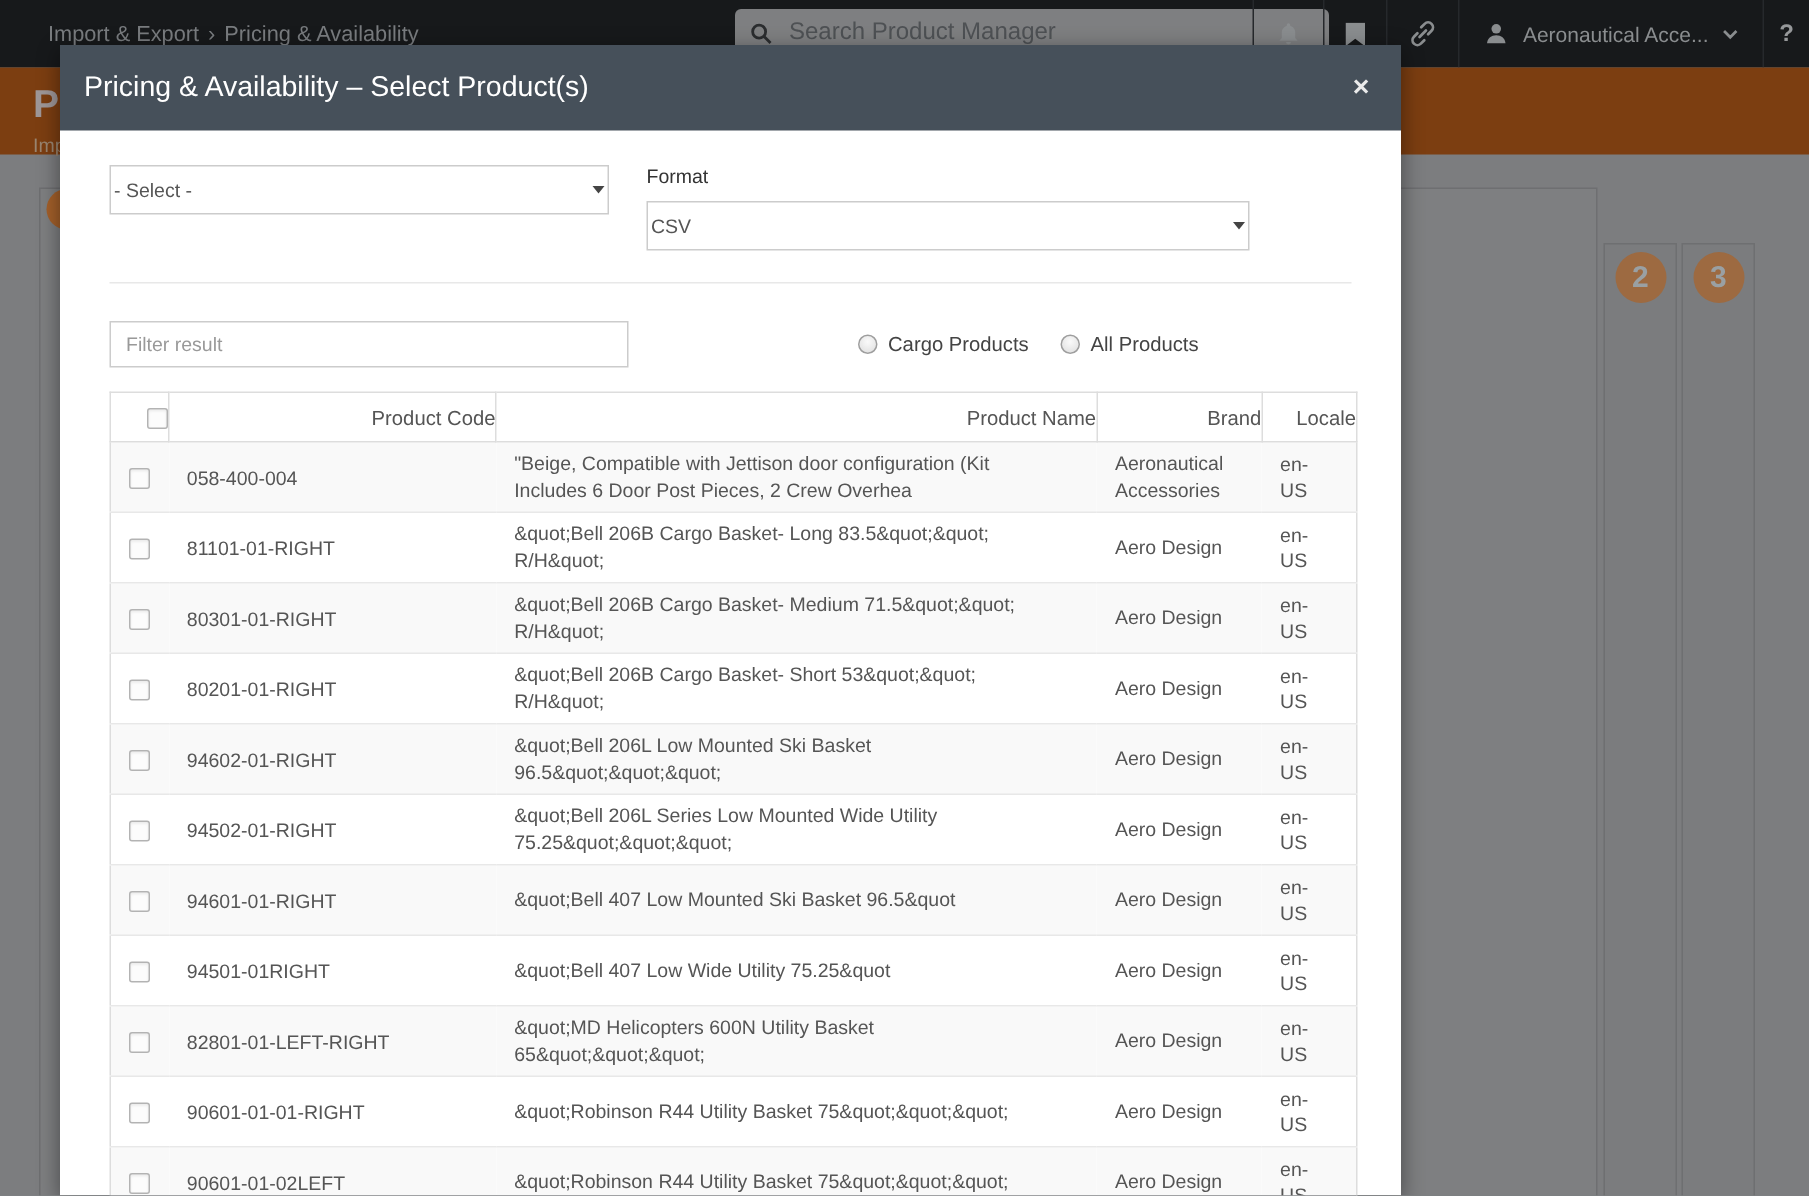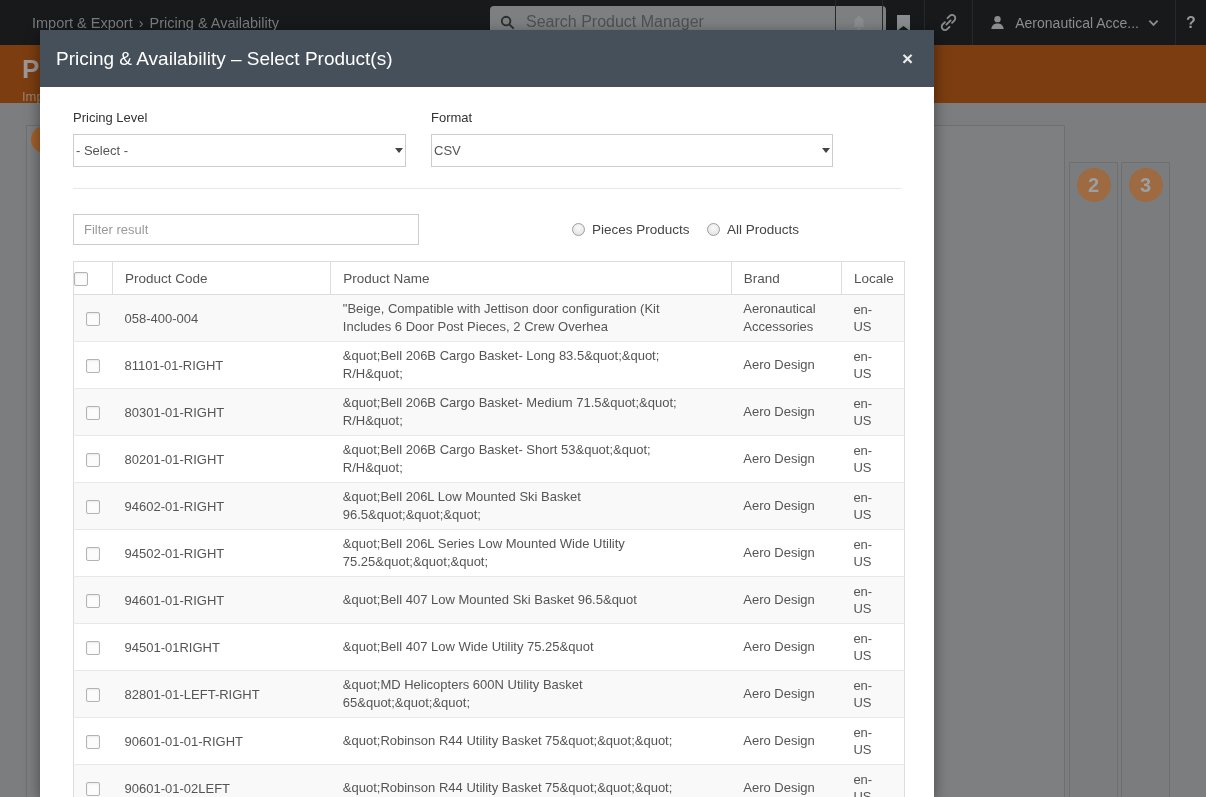--- a/index.html
+++ b/index.html
@@ -63,21 +63,21 @@
                     font-size:13px;color:#555;outline:none;}
   .filter-row input::placeholder{color:#999;opacity:1;}
   .radio{position:absolute;top:8px;display:flex;align-items:center;gap:7px;cursor:pointer;}
   .radio-active{left:499px;} .radio-all{left:634px;}
   .rdot{width:13px;height:13px;border-radius:50%;border:1px solid #9e9e9e;
         background:radial-gradient(circle at 50% 35%,#fafafa,#ddd);box-sizing:border-box;}
   .radio span.rlabel{font-size:13.5px;color:#444;}
 
   table.products{margin-top:16px;width:832px;border-collapse:collapse;table-layout:fixed;}
   table.products thead th{height:33px;border:1px solid #ddd;background:#fff;font-size:13.5px;
-        color:#555;font-weight:400;text-align:left;padding:0 0 0 12px;box-sizing:border-box;}
+        color:#555;font-weight:400;text-align:right;padding:0 0 0 12px;box-sizing:border-box;}
   th.c-check,td.c-check{width:39px;padding:0!important;text-align:center;}
   th.c-code{width:218px;} th.c-name{width:400px;} th.c-brand{width:110px;} th.c-locale{width:63px;}
   table.products{border:1px solid #ddd;border-bottom:none;}
   table.products tbody td{height:47px;border-bottom:1px solid #e8e8e8;font-size:13px;color:#555;
         vertical-align:middle;padding:0 0 0 12px;box-sizing:border-box;}
   tr.odd{background:#f9f9f9;}
   .nm{max-width:355px;line-height:18px;}
   .brand-txt{display:block;max-width:92px;line-height:18px;}
   .loc{display:inline-block;width:30px;line-height:17px;}
   .checkbox{display:inline-block;width:14px;height:14px;border:1px solid #b3b3b3;border-radius:2px;
@@ -155,42 +155,41 @@
 
   <div class="modal">
     <div class="modal-header">
       <span class="modal-title">Pricing &amp; Availability – Select Product(s)</span>
       <span class="modal-close">×</span>
     </div>
 
     <div class="modal-body">
       <div class="form-row">
         <div class="field f1">
-          <label>Pricing Level</label>
           <div class="selectbox">
             <span>- Select -</span>
             <span class="sel-arrow"></span>
           </div>
         </div>
         <div class="field f2">
           <label>Format</label>
           <div class="selectbox">
             <span>CSV</span>
             <span class="sel-arrow"></span>
           </div>
         </div>
       </div>
 
       <hr class="divider">
 
       <div class="filter-row">
         <input placeholder="Filter result" style="">
         <label class="radio radio-active">
           <span class="rdot"></span>
-          <span class="rlabel">Pieces Products</span>
+          <span class="rlabel">Cargo Products</span>
         </label>
         <label class="radio radio-all">
           <span class="rdot"></span>
           <span class="rlabel">All Products</span>
         </label>
       </div>
 
       <table class="products">
         <thead>
           <tr>

